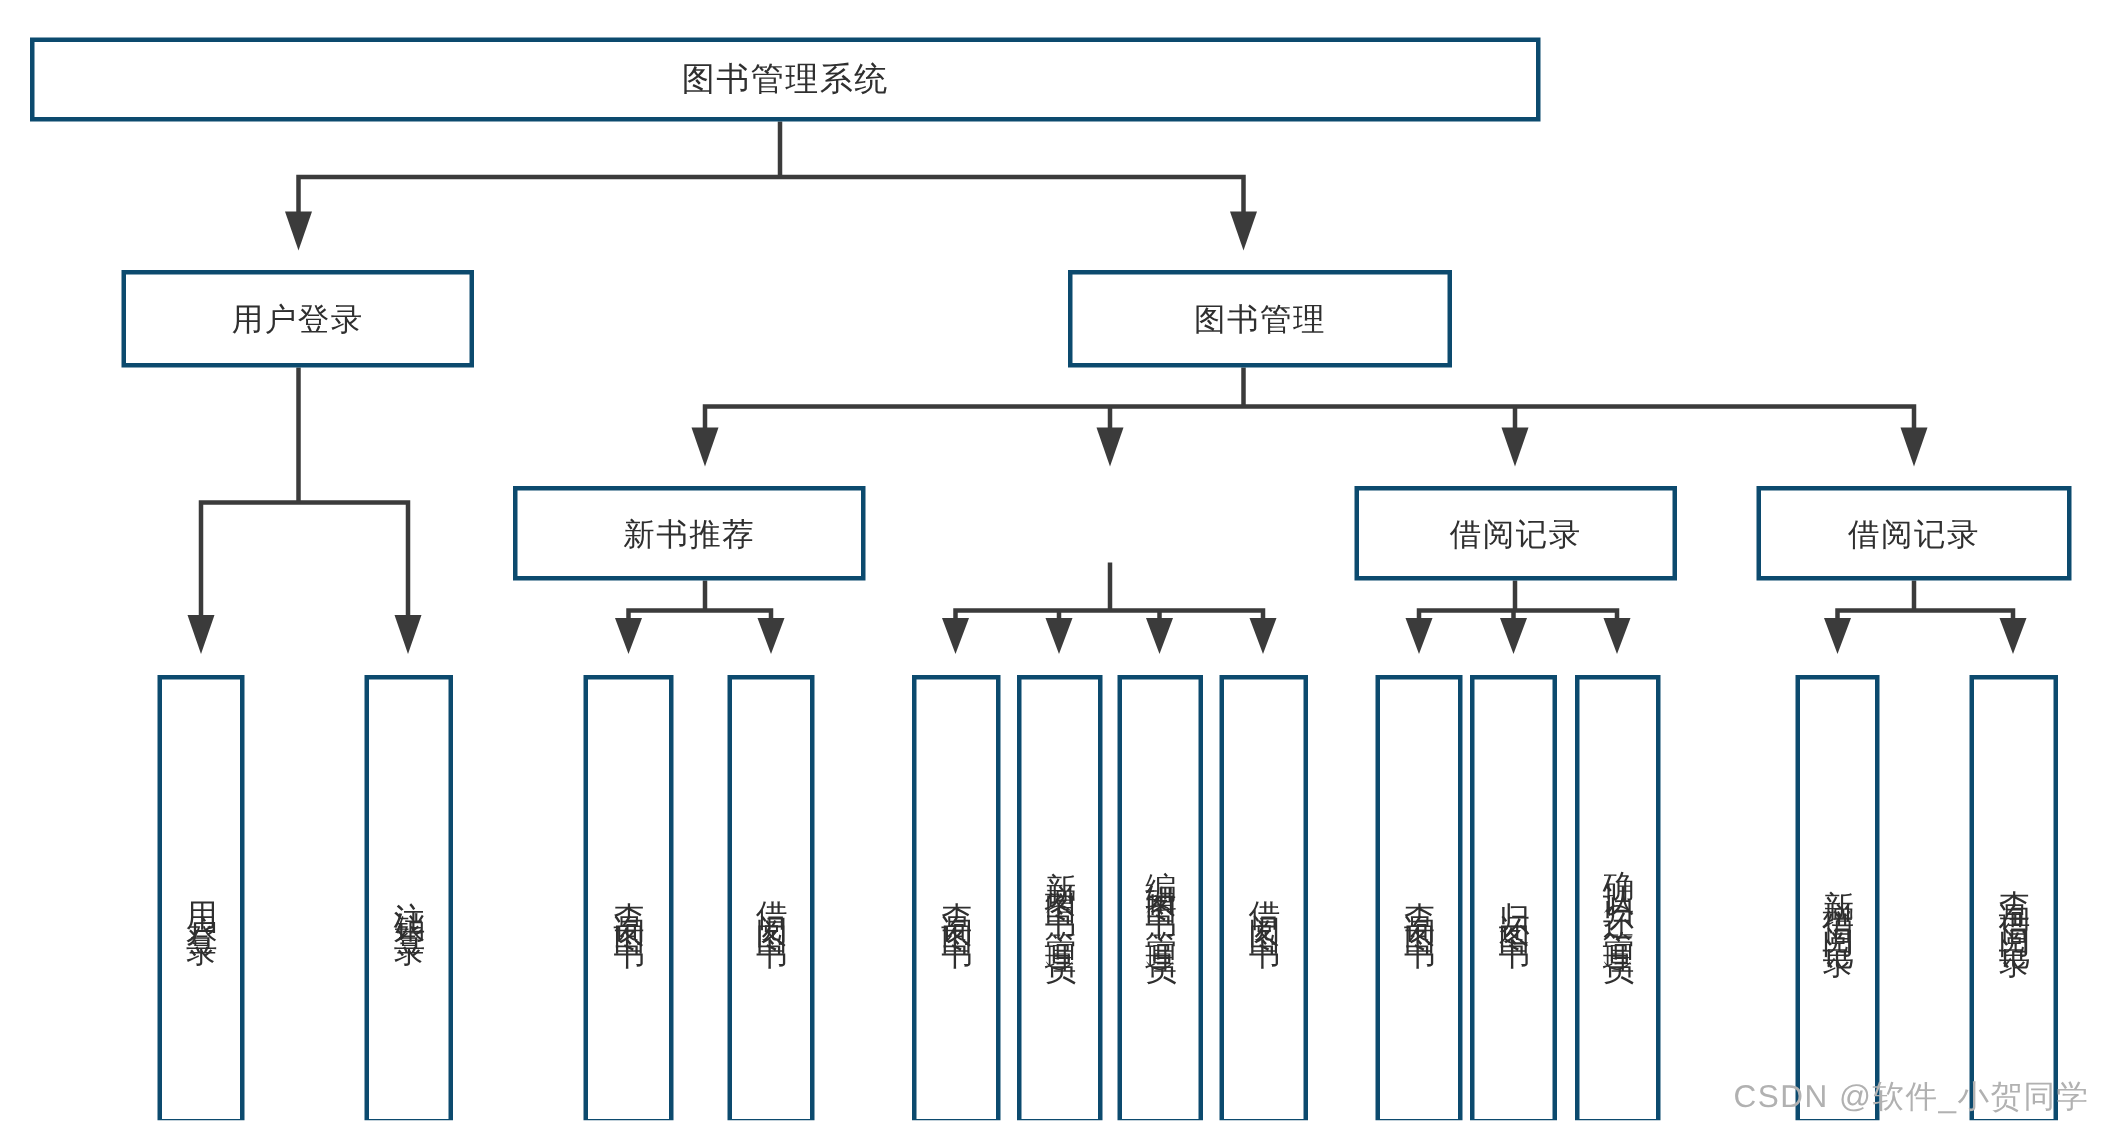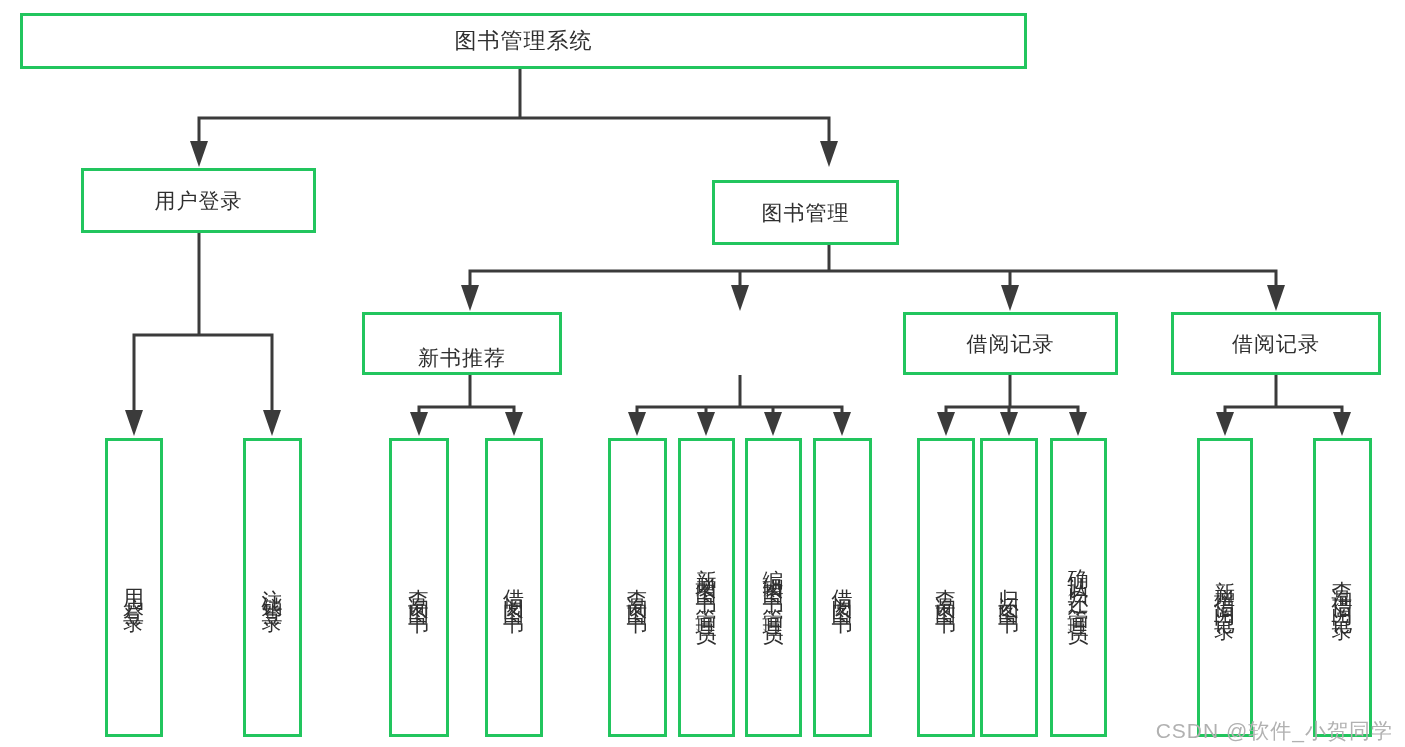--- a/index.html
+++ b/index.html
@@ -13,25 +13,26 @@
   }
   svg.connectors {
     position: absolute;
     left: 0; top: 0;
     width: 1405px; height: 747px;
   }
   .node {
     position: absolute;
     box-sizing: border-box;
     background: #ffffff;
-    border: 3px solid #22c55e;
+    border: 3px solid #0c4a6e;
     display: flex;
     align-items: center;
     justify-content: center;
     color: #2f2f2f;
+    margin-top: 12px;
   }
   .node.h-node { font-size: 21px; letter-spacing: 1px; }
   .node.root-node { font-size: 22px; }
   .leaf-label {
     writing-mode: vertical-rl;
     text-orientation: mixed;
     font-size: 21px;
     letter-spacing: 8px;
     line-height: 1;
     color: #2f2f2f;
@@ -92,25 +93,25 @@
     </g>
   </svg>
 
   <div class="node h-node root-node" style="left:20px; top:13px; width:1007px; height:56px;">
     <span>图书管理系统</span>
   </div>
 
   <div class="node h-node" style="left:81px; top:168px; width:235px; height:65px;">
     <span>用户登录</span>
   </div>
-  <div class="node h-node" style="left:712px; top:180px; width:187px; height:65px;">
+  <div class="node h-node" style="left:712px; top:168px; width:256px; height:65px;">
     <span>图书管理</span>
   </div>
 
-  <div class="node h-node" style="left:362px; top:312px; width:200px; height:63px;align-items:flex-end;">
+  <div class="node h-node" style="left:342px; top:312px; width:235px; height:63px;">
     <span>新书推荐</span>
   </div>
   <div class="node h-node" style="left:903px; top:312px; width:215px; height:63px;">
     <span>借阅记录</span>
   </div>
   <div class="node h-node" style="left:1171px; top:312px; width:210px; height:63px;">
     <span>借阅记录</span>
   </div>
 
   <div class="node" style="left:105px; top:438px; width:58px; height:299px;">

